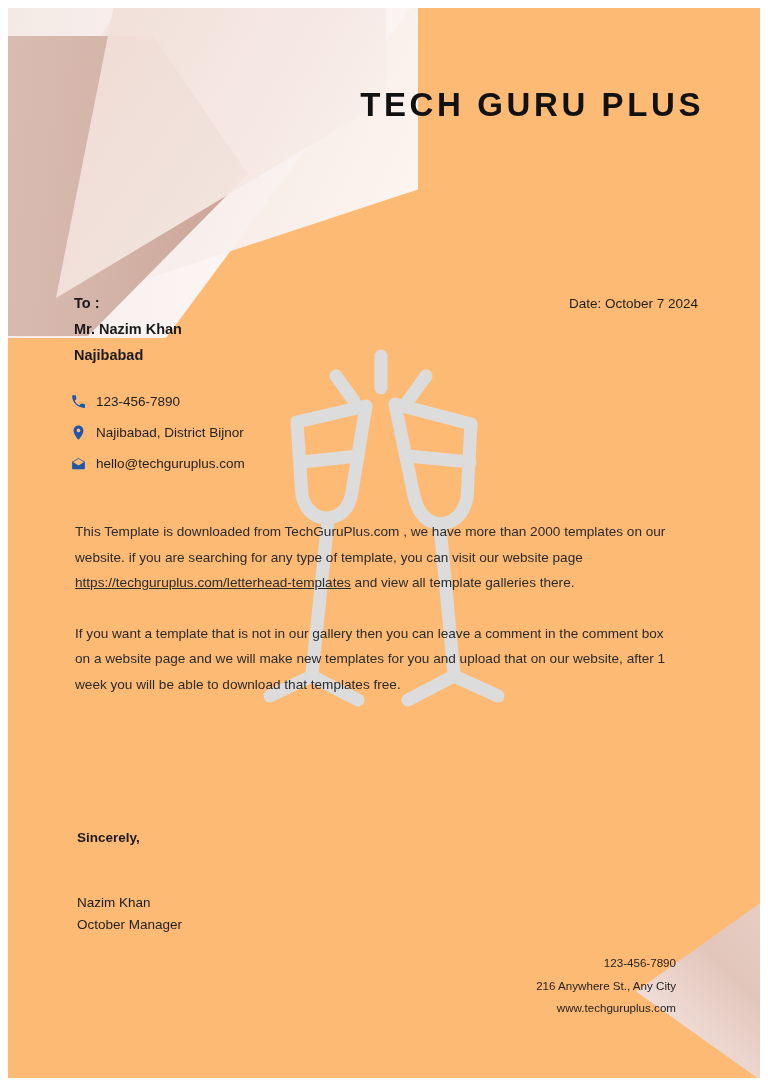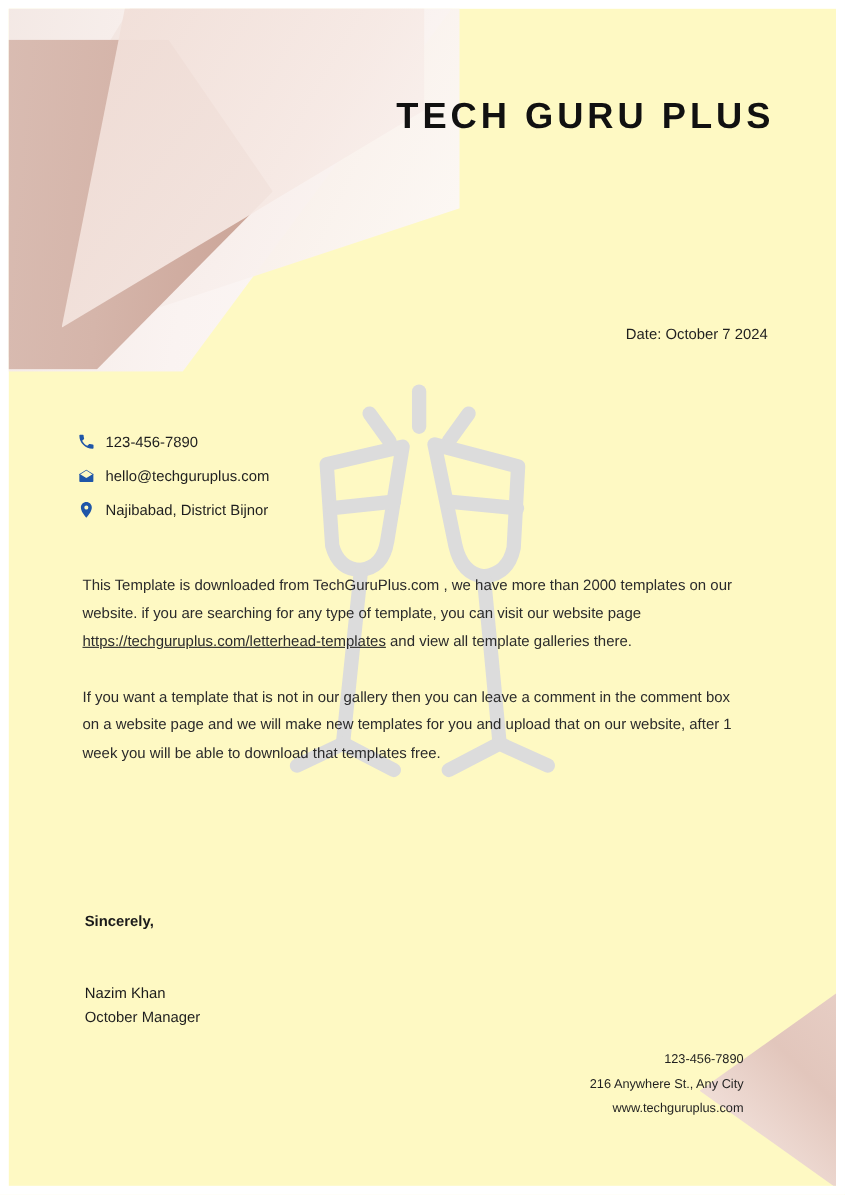--- a/index.html
+++ b/index.html
@@ -22,21 +22,21 @@
     background: #ffffff;
     overflow: hidden;
     box-sizing: border-box;
   }
   .sheet {
     position: absolute;
     left: 8px;
     top: 8px;
     width: 752px;
     height: 1070px;
-    background: #fef9c3;
+    background: #fdba74;
     overflow: hidden;
   }
 
   
   .deco {
     position: absolute;
     pointer-events: none;
   }
   
   .deco-tl-pale {
@@ -247,53 +247,58 @@
 
           <line x1="200" y1="182" x2="214" y2="330"></line>
 
           <path d="M168 356 L214 332 L258 352"></path>
         </g>
       </svg>
     </div>
 
     <div class="letter-title">TECH GURU PLUS</div>
 
+    <div class="recipient">
+      <div>To :</div>
+      <div>Mr. Nazim Khan</div>
+      <div>Najibabad</div>
+    </div>
 
     <div class="date-line">Date: October 7 2024</div>
 
     <div class="contacts">
 
       <div class="contact-row">
         <span class="contact-icon">
           <svg width="17" height="17" viewBox="0 0 24 24" aria-hidden="true">
             <path fill="#1f56a8" d="M6.6 10.8c1.5 2.9 3.7 5.1 6.6 6.6l2.2-2.2c.3-.3.7-.4 1.1-.3 1.2.4 2.4.6 3.7.6.6 0 1 .4 1 1V20c0 .6-.4 1-1 1C10.6 21 3 13.4 3 4c0-.6.4-1 1-1h3.5c.6 0 1 .4 1 1 0 1.3.2 2.5.6 3.7.1.4 0 .8-.3 1.1l-2.2 2z"></path>
           </svg>
         </span>
         <span class="contact-text">123-456-7890</span>
+      </div>
+
+      <div class="contact-row">
+        <span class="contact-icon">
+          <svg width="17" height="17" viewBox="0 0 24 24" aria-hidden="true">
+            <path fill="#1f56a8" d="M12 2C8.1 2 5 5.1 5 9c0 5.3 6.2 12.3 6.4 12.6.3.4.9.4 1.2 0C12.8 21.3 19 14.3 19 9c0-3.9-3.1-7-7-7zm0 9.6A2.6 2.6 0 1 1 12 6.4a2.6 2.6 0 0 1 0 5.2z"></path>
+          </svg>
+        </span>
+        <span class="contact-text">Najibabad, District Bijnor</span>
       </div>
 
       <div class="contact-row">
         <span class="contact-icon">
           <svg width="17" height="17" viewBox="0 0 24 24" aria-hidden="true">
             <path fill="#1f56a8" d="M3 9.3V19c0 .6.4 1 1 1h16c.6 0 1-.4 1-1V9.3l-8.4 5.3c-.4.2-.8.2-1.2 0L3 9.3z"></path>
             <path fill="#1f56a8" d="M12 4.2 21.3 10l-.9.6-8.4-5.3L3.6 10.6 2.7 10 12 4.2z"></path>
           </svg>
         </span>
         <span class="contact-text">hello@techguruplus.com</span>
       </div>
 
-      <div class="contact-row">
-        <span class="contact-icon">
-          <svg width="17" height="17" viewBox="0 0 24 24" aria-hidden="true">
-            <path fill="#1f56a8" d="M12 2C8.1 2 5 5.1 5 9c0 5.3 6.2 12.3 6.4 12.6.3.4.9.4 1.2 0C12.8 21.3 19 14.3 19 9c0-3.9-3.1-7-7-7zm0 9.6A2.6 2.6 0 1 1 12 6.4a2.6 2.6 0 0 1 0 5.2z"></path>
-          </svg>
-        </span>
-        <span class="contact-text">Najibabad, District Bijnor</span>
-      </div>
-
     </div>
 
     <div class="body-copy">
       <p><span>This Template is downloaded from TechGuruPlus.com , we have more than 2000 templates on our website.  if you are searching for any type of template, you can visit our website page </span><a class="inline-link" href="#">https://techguruplus.com/letterhead-templates</a><span> and view all template galleries there.</span></p>
       <p>If you want a template that is not in our gallery then you can leave a comment in the comment box on a website page and we will make new templates for you and upload that on our website, after 1 week you will be able to download that templates free.</p>
     </div>
 
     <div class="signoff">Sincerely,</div>
 
     <div class="signature">

